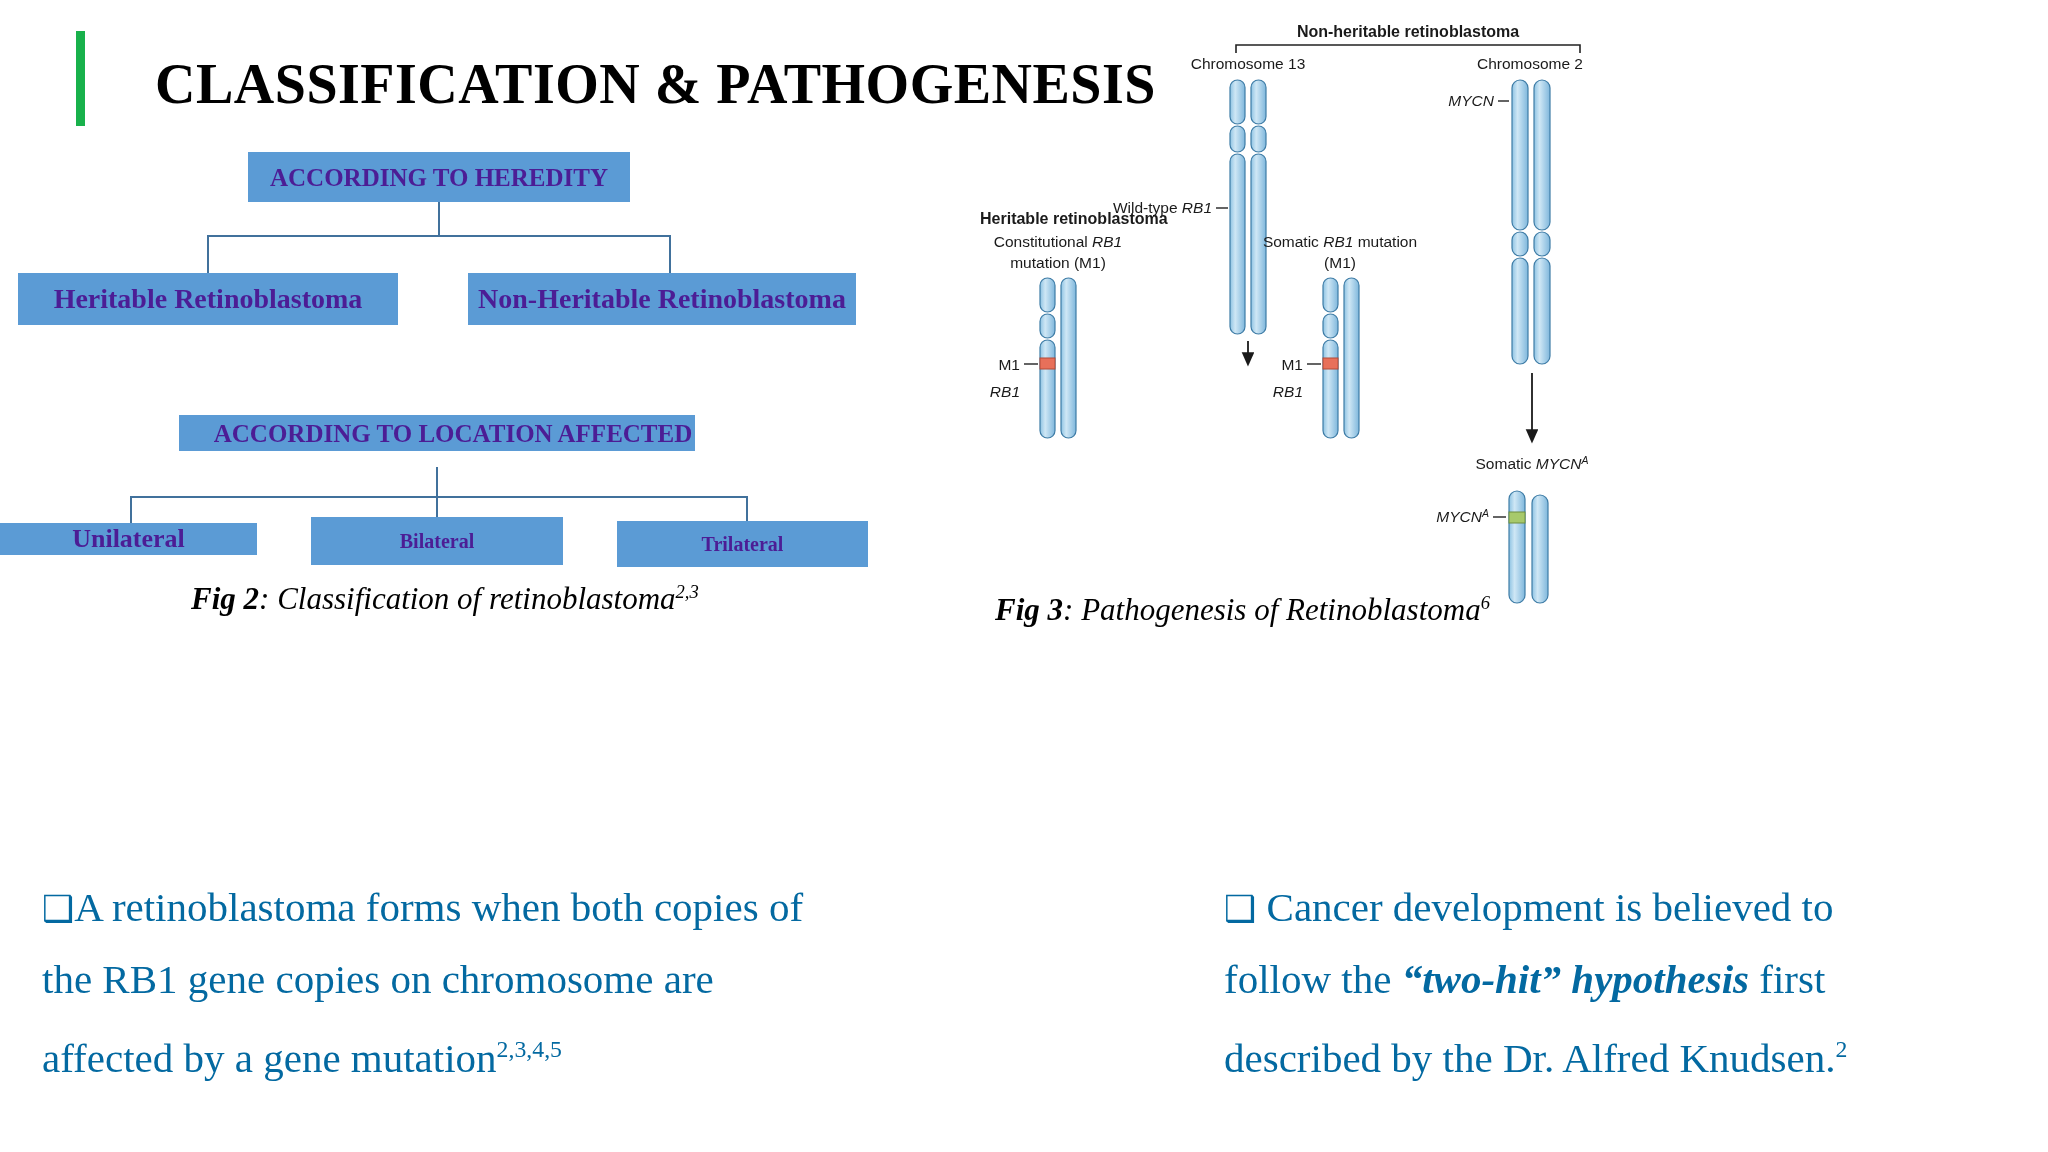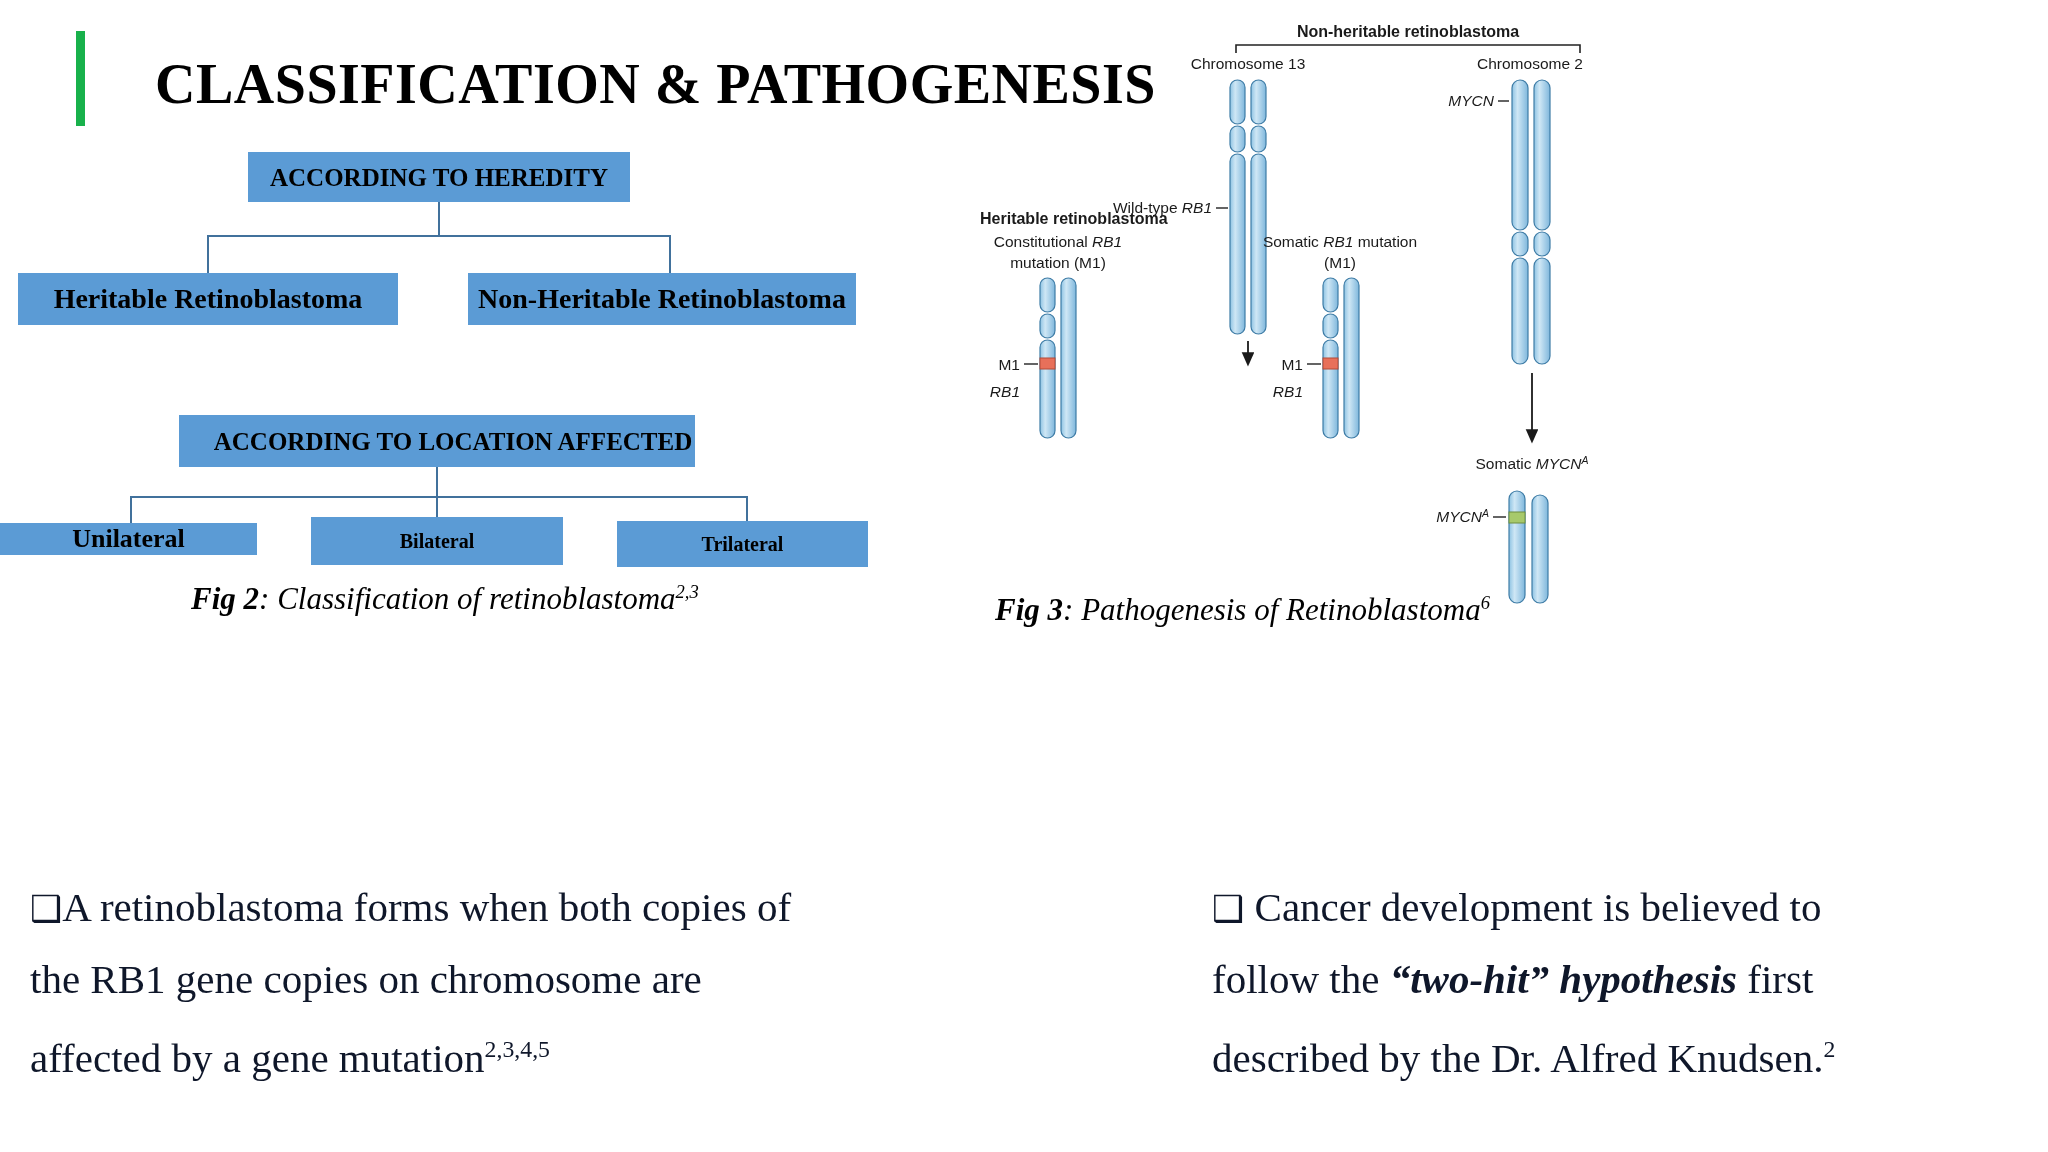--- a/index.html
+++ b/index.html
@@ -40,42 +40,42 @@
   #fig2-area {
     position: absolute;
     left: 0px;
     top: 140px;
     width: 1150px;
     height: 700px;
   }
   .node {
     position: absolute;
     background: #5B9BD5;
-    color: #000000;
+    color: #4c1d95;
     font-weight: bold;
     display: flex;
     align-items: center;
     justify-content: center;
     text-align: right;
     font-family: "Liberation Serif", serif;
     box-sizing: border-box;
     line-height: 1;
   }
   .connector {
     position: absolute;
     background: #41719C;
   }
   .conn-v { width: 2px; }
   .conn-h { height: 2px; }
 
   
   #node-heredity   { left: 248px; top: 12px;  width: 382px; height: 50px;  font-size: 25px; }
   #node-heritable  { left: 18px;  top: 133px; width: 380px; height: 52px;  font-size: 28px; }
   #node-nonherit   { left: 468px; top: 133px; width: 388px; height: 52px;  font-size: 28px; }
-  #node-location   { left: 179px; top: 275px; width: 516px; height: 52px;  font-size: 25px; padding-left: 32px; }
+  #node-location   { left: 179px; top: 275px; width: 516px; height: 36px;  font-size: 25px; padding-left: 32px; }
   #node-unilateral { left: 0px;   top: 383px; width: 257px; height: 32px;  font-size: 26px; }
   #node-bilateral  { left: 311px; top: 377px; width: 252px; height: 48px;  font-size: 20px; }
   #node-trilateral { left: 617px; top: 381px; width: 251px; height: 46px;  font-size: 20px; }
 
   
   #c1 { left: 438px; top: 62px;  height: 33px; }
   #c2 { left: 207px; top: 95px;  width: 463px; }
   #c3 { left: 207px; top: 95px;  height: 38px; }
   #c4 { left: 669px; top: 95px;  height: 38px; }
 
@@ -109,21 +109,22 @@
   }
   #fig3-svg { display: block; }
 
   
   .body-para {
     position: absolute;
     font-family: "Liberation Serif", serif;
     font-size: 41px;
     line-height: 70px;
     text-align: justify;
-    color: #0f172a;
+    color: #0369a1;
+    margin-left: 12px;
   }
   #left-para  { left: 30px;   top: 872px; width: 820px; }
   #right-para { left: 1212px; top: 872px; width: 800px; }
   .body-para sup { font-size: 0.58em; }
   .bullet-sq { font-family: "DejaVu Sans", sans-serif; font-size: 36px; }
   .bi { font-weight: bold; font-style: italic; }
   .last-line { text-align: left; }
 </style>
 </head>
 <body>

